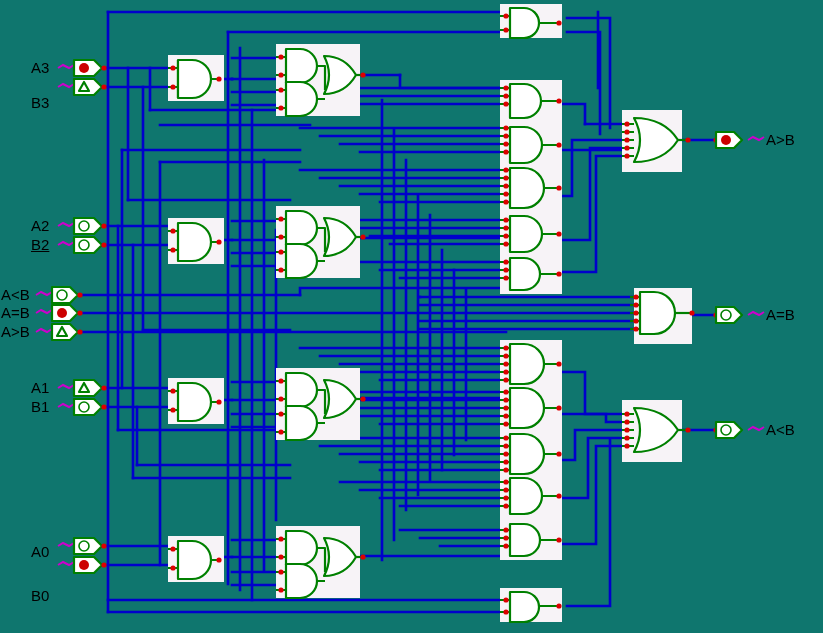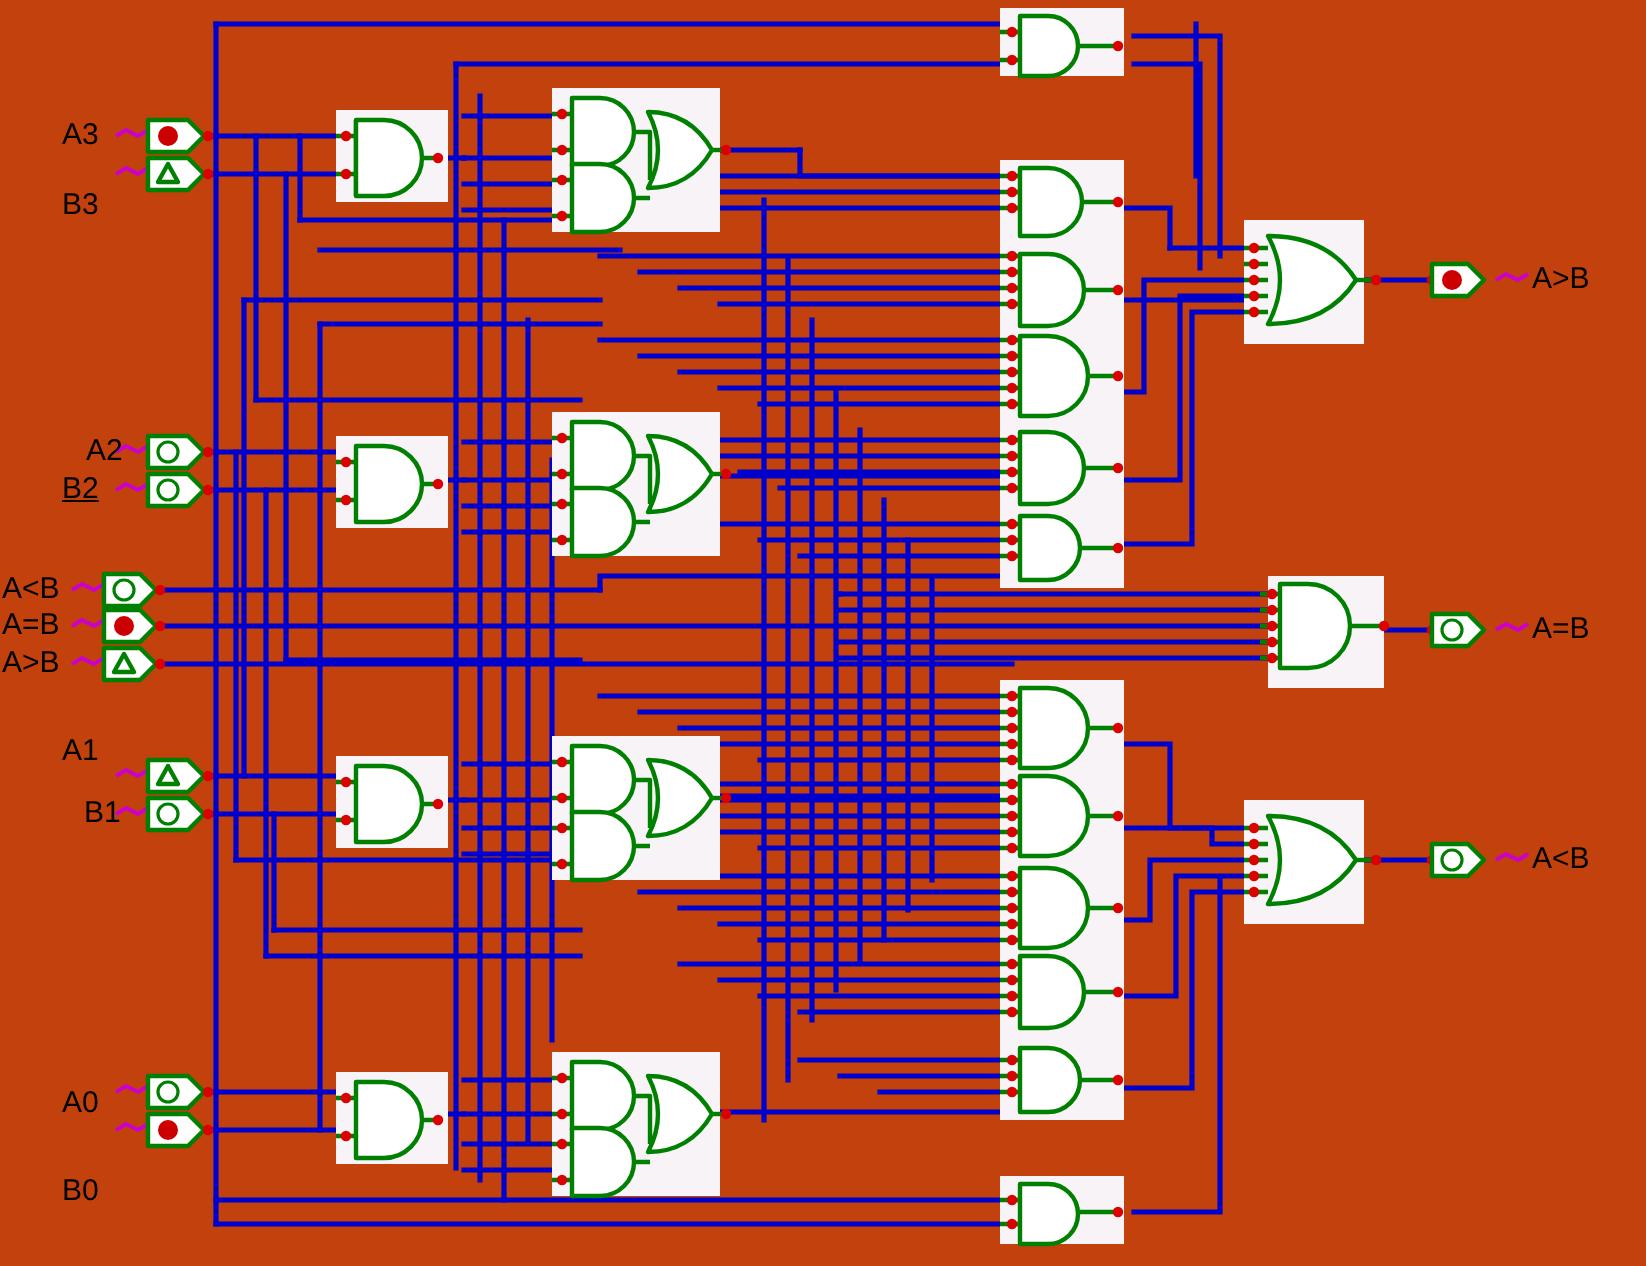--- a/index.html
+++ b/index.html
@@ -1,21 +1,21 @@
 <!DOCTYPE html>
 <html><head>
 <meta charset="utf-8">
 <title>4-bit Magnitude Comparator</title>
 <style>
   html,body{margin:0;padding:0;background:#ffffff;}
   body{font-family:"Liberation Sans",sans-serif;}
   #canvas-wrap{
     position:relative;
     width:823px;height:633px;
-    background:#c2410c;
+    background:#0f766e;
     overflow:hidden;
   }
   #schematic{position:absolute;left:0;top:0;width:823px;height:633px;}
   .lbl{
     position:absolute;
     font-family:"Liberation Sans",sans-serif;
     font-size:15px;
     color:#000000;
     white-space:nowrap;
     line-height:15px;
@@ -561,27 +561,27 @@
     <g>
       <circle class="dot" cx="716" cy="430" r="2.6"></circle>
       <path class="gf" d="M716,422 L734,422 L742,430 L734,438 L716,438 Z"></path>
       <circle cx="726" cy="430" r="5" fill="none" stroke="#008000" stroke-width="1.6"></circle>
       <path class="lw" d="M748,430 l5,-3 l6,3 l5,-3"></path>
     </g>
   </svg>
 
   <div class="lbl" style="left:31px;top:60px;">A3</div>
   <div class="lbl" style="left:31px;top:95px;">B3</div>
-  <div class="lbl" style="left:43px;top:218px;">A2</div>
+  <div class="lbl" style="left:31px;top:218px;">A2</div>
   <div class="lbl" style="left:31px;top:237px;text-decoration:underline;">B2</div>
   <div class="lbl" style="left:1px;top:287px;">A&lt;B</div>
   <div class="lbl" style="left:1px;top:305px;">A=B</div>
   <div class="lbl" style="left:1px;top:324px;">A&gt;B</div>
-  <div class="lbl" style="left:31px;top:368px;text-align:center;">A1</div>
-  <div class="lbl" style="left:42px;top:399px;">B1</div>
+  <div class="lbl" style="left:31px;top:380px;text-align:center;">A1</div>
+  <div class="lbl" style="left:31px;top:399px;">B1</div>
   <div class="lbl" style="left:31px;top:544px;">A0</div>
   <div class="lbl" style="left:31px;top:588px;">B0</div>
 
   <div class="lbl" style="left:766px;top:132px;">A&gt;B</div>
   <div class="lbl" style="left:766px;top:307px;">A=B</div>
   <div class="lbl" style="left:766px;top:422px;">A&lt;B</div>
 
 </div>
 
 </body></html>

